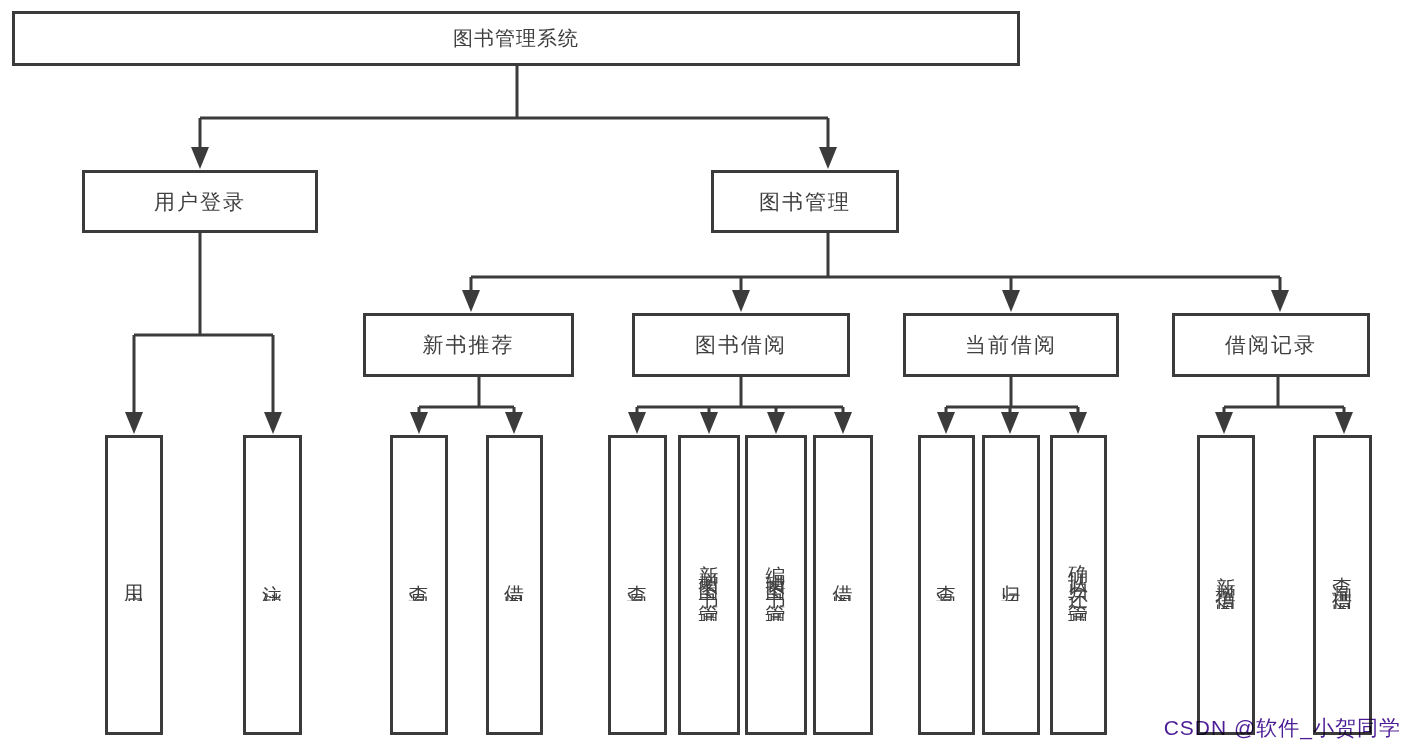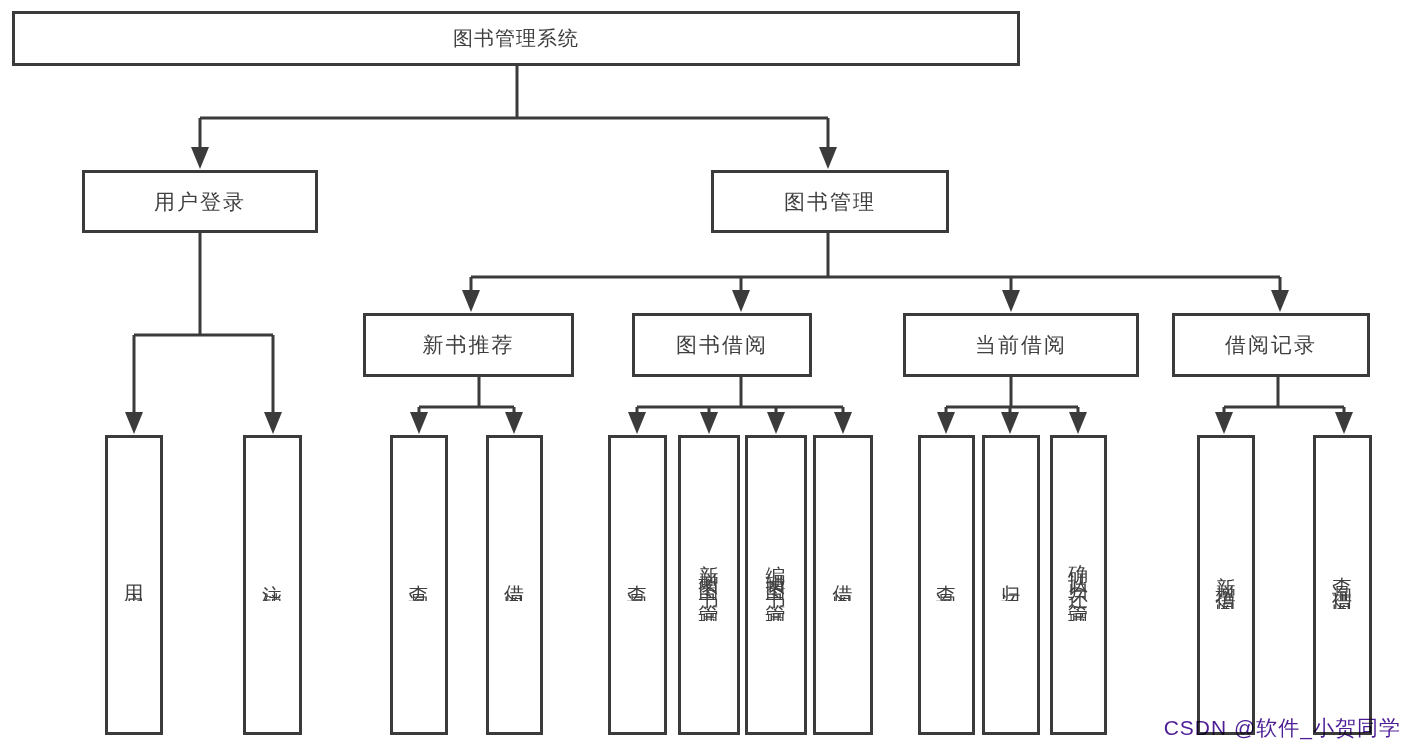--- a/index.html
+++ b/index.html
@@ -42,24 +42,24 @@
     letter-spacing:1px;
     color:#4c1d95;
     z-index:3;
     mix-blend-mode:multiply;
     white-space:nowrap;
   }
 
   
   .b-root{left:12px;top:11px;width:1008px;height:55px;}
   .b-user-login{left:82px;top:170px;width:236px;height:63px;}
-  .b-book-mgmt{left:711px;top:170px;width:238px;height:63px;}
+  .b-book-mgmt{left:711px;top:170px;width:188px;height:63px;}
   .b-new-rec{left:363px;top:313px;width:211px;height:64px;}
-  .b-borrow{left:632px;top:313px;width:180px;height:64px;}
-  .b-current{left:903px;top:313px;width:236px;height:64px;}
+  .b-borrow{left:632px;top:313px;width:218px;height:64px;}
+  .b-current{left:903px;top:313px;width:216px;height:64px;}
   .b-records{left:1172px;top:313px;width:198px;height:64px;}
   .leaf{top:435px;height:300px;}
   .l-1{left:105px;width:58px;}
   .l-2{left:243px;width:59px;}
   .l-3{left:390px;width:58px;}
   .l-4{left:486px;width:57px;}
   .l-5{left:608px;width:59px;}
   .l-6{left:678px;width:62px;}
   .l-7{left:745px;width:62px;}
   .l-8{left:813px;width:60px;}

